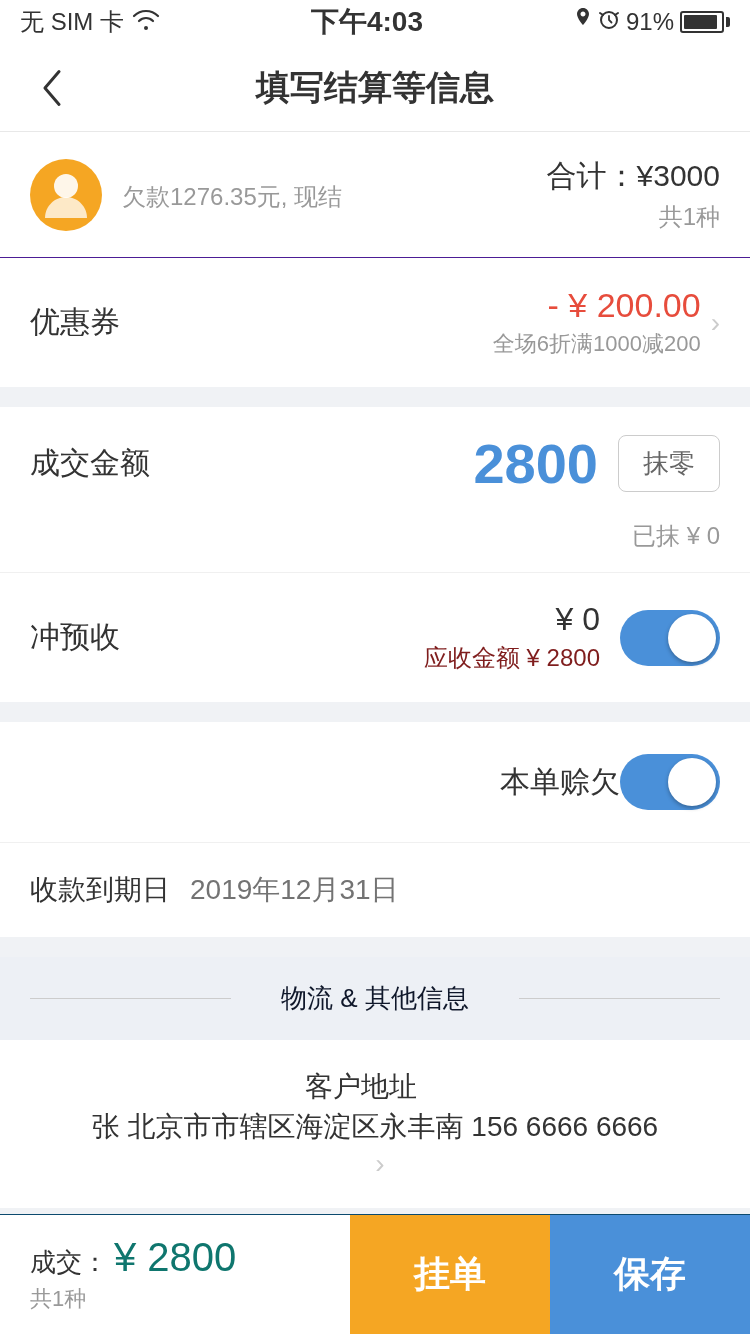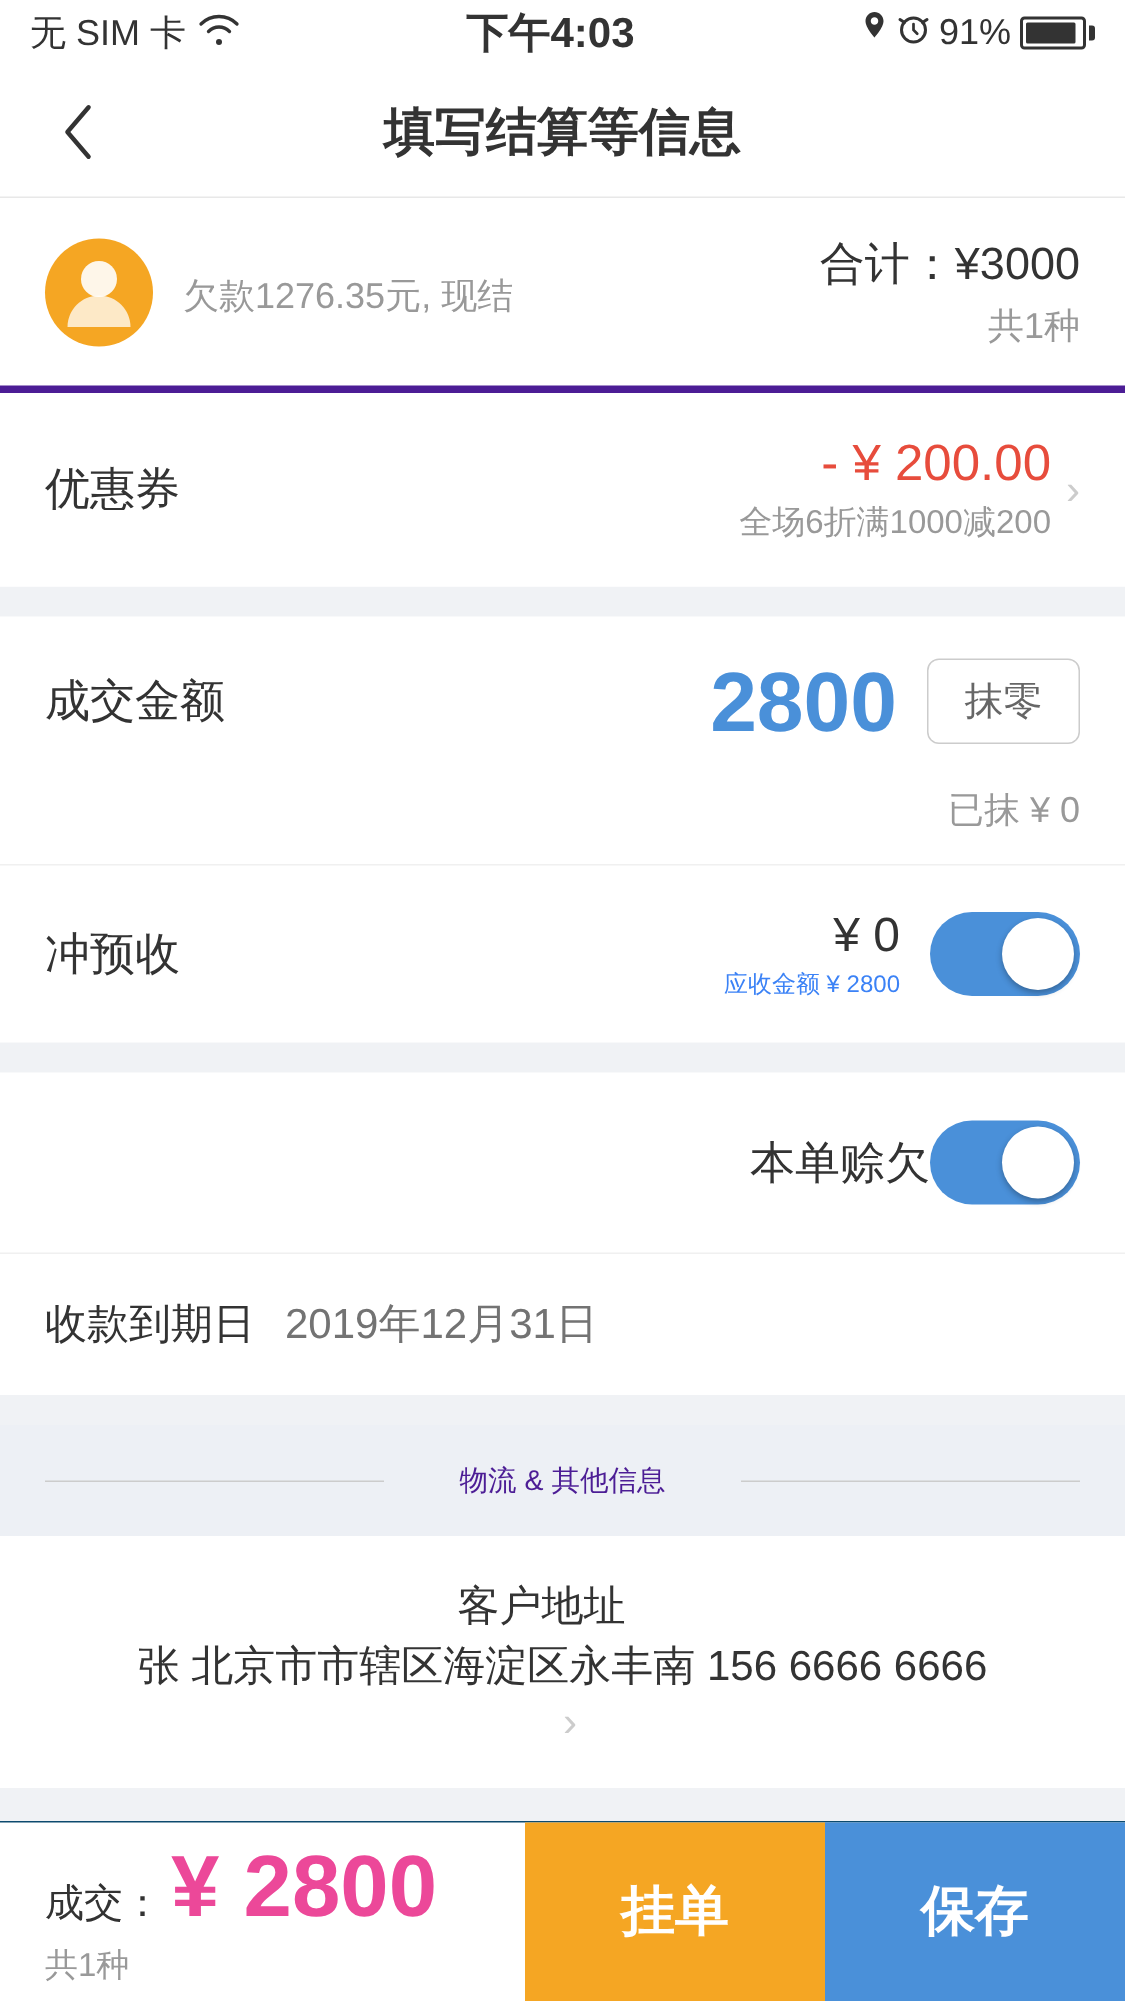--- a/index.html
+++ b/index.html
@@ -86,21 +86,21 @@
     .customer-total { text-align: right; }
     .total-amount { font-size: 30px; color: #333; font-weight: 400; }
     .total-count { font-size: 24px; color: #999; margin-top: 4px; }
 
     
     .coupon-row {
       display: flex;
       align-items: center;
       padding: 28px 30px;
       background: #fff;
-      border-top: 5px solid #4c1d95;
+      border-top: 1px solid #4c1d95;
       cursor: pointer;
     }
     .coupon-label { font-size: 30px; color: #333; flex: 1; }
     .coupon-right { display: flex; flex-direction: column; align-items: flex-end; }
     .coupon-discount { font-size: 34px; color: #e74c3c; font-weight: 500; }
     .coupon-desc { font-size: 22px; color: #999; margin-top: 4px; }
     .chevron-right {
       margin-left: 10px;
       color: #ccc;
       font-size: 28px;
@@ -139,21 +139,21 @@
     
     .row-item {
       display: flex;
       align-items: center;
       padding: 28px 30px;
       border-top: 1px solid #f0f0f0;
     }
     .row-label { font-size: 30px; color: #333; flex: 1; }
     .row-right { display: flex; flex-direction: column; align-items: flex-end; margin-right: 20px; }
     .prepay-amount { font-size: 32px; color: #333; font-weight: 500; }
-    .prepay-desc { font-size: 16px; color: #3b82f6; margin-top: 4px; }
+    .prepay-desc { font-size: 24px; color: #7f1d1d; margin-top: 4px; }
 
     
     .toggle {
       width: 100px;
       height: 56px;
       border-radius: 28px;
       background: #4a90d9;
       position: relative;
       cursor: pointer;
       flex-shrink: 0;
@@ -201,21 +201,21 @@
       align-items: center;
       justify-content: center;
       gap: 20px;
     }
     .divider-line {
       flex: 1;
       height: 1px;
       background: #ccc;
       margin: 0 30px;
     }
-    .divider-text { font-size: 19px; color: #4c1d95; }
+    .divider-text { font-size: 26px; color: #0f172a; }
 
     
     .address-section {
       background: #fff;
       margin-bottom: 20px;
     }
     .address-row {
       display: flex;
       align-items: center;
       padding: 28px 30px;
@@ -241,21 +241,21 @@
       display: flex;
       align-items: center;
       background: #fff;
       border-top: 1px solid #0c4a6e;
     }
     .bottom-summary {
       flex: 1;
       padding: 0 30px;
     }
     .bottom-deal { font-size: 26px; color: #333; }
-    .bottom-amount { font-size: 58px; font-weight: 700; color: #ec4899; }
+    .bottom-amount { font-size: 40px; font-weight: 400; color: #0f766e; }
     .bottom-count { font-size: 22px; color: #999; margin-top: 4px; }
     .btn-hang {
       width: 200px;
       height: 120px;
       background: #f5a623;
       display: flex;
       align-items: center;
       justify-content: center;
       font-size: 36px;
       color: #fff;

